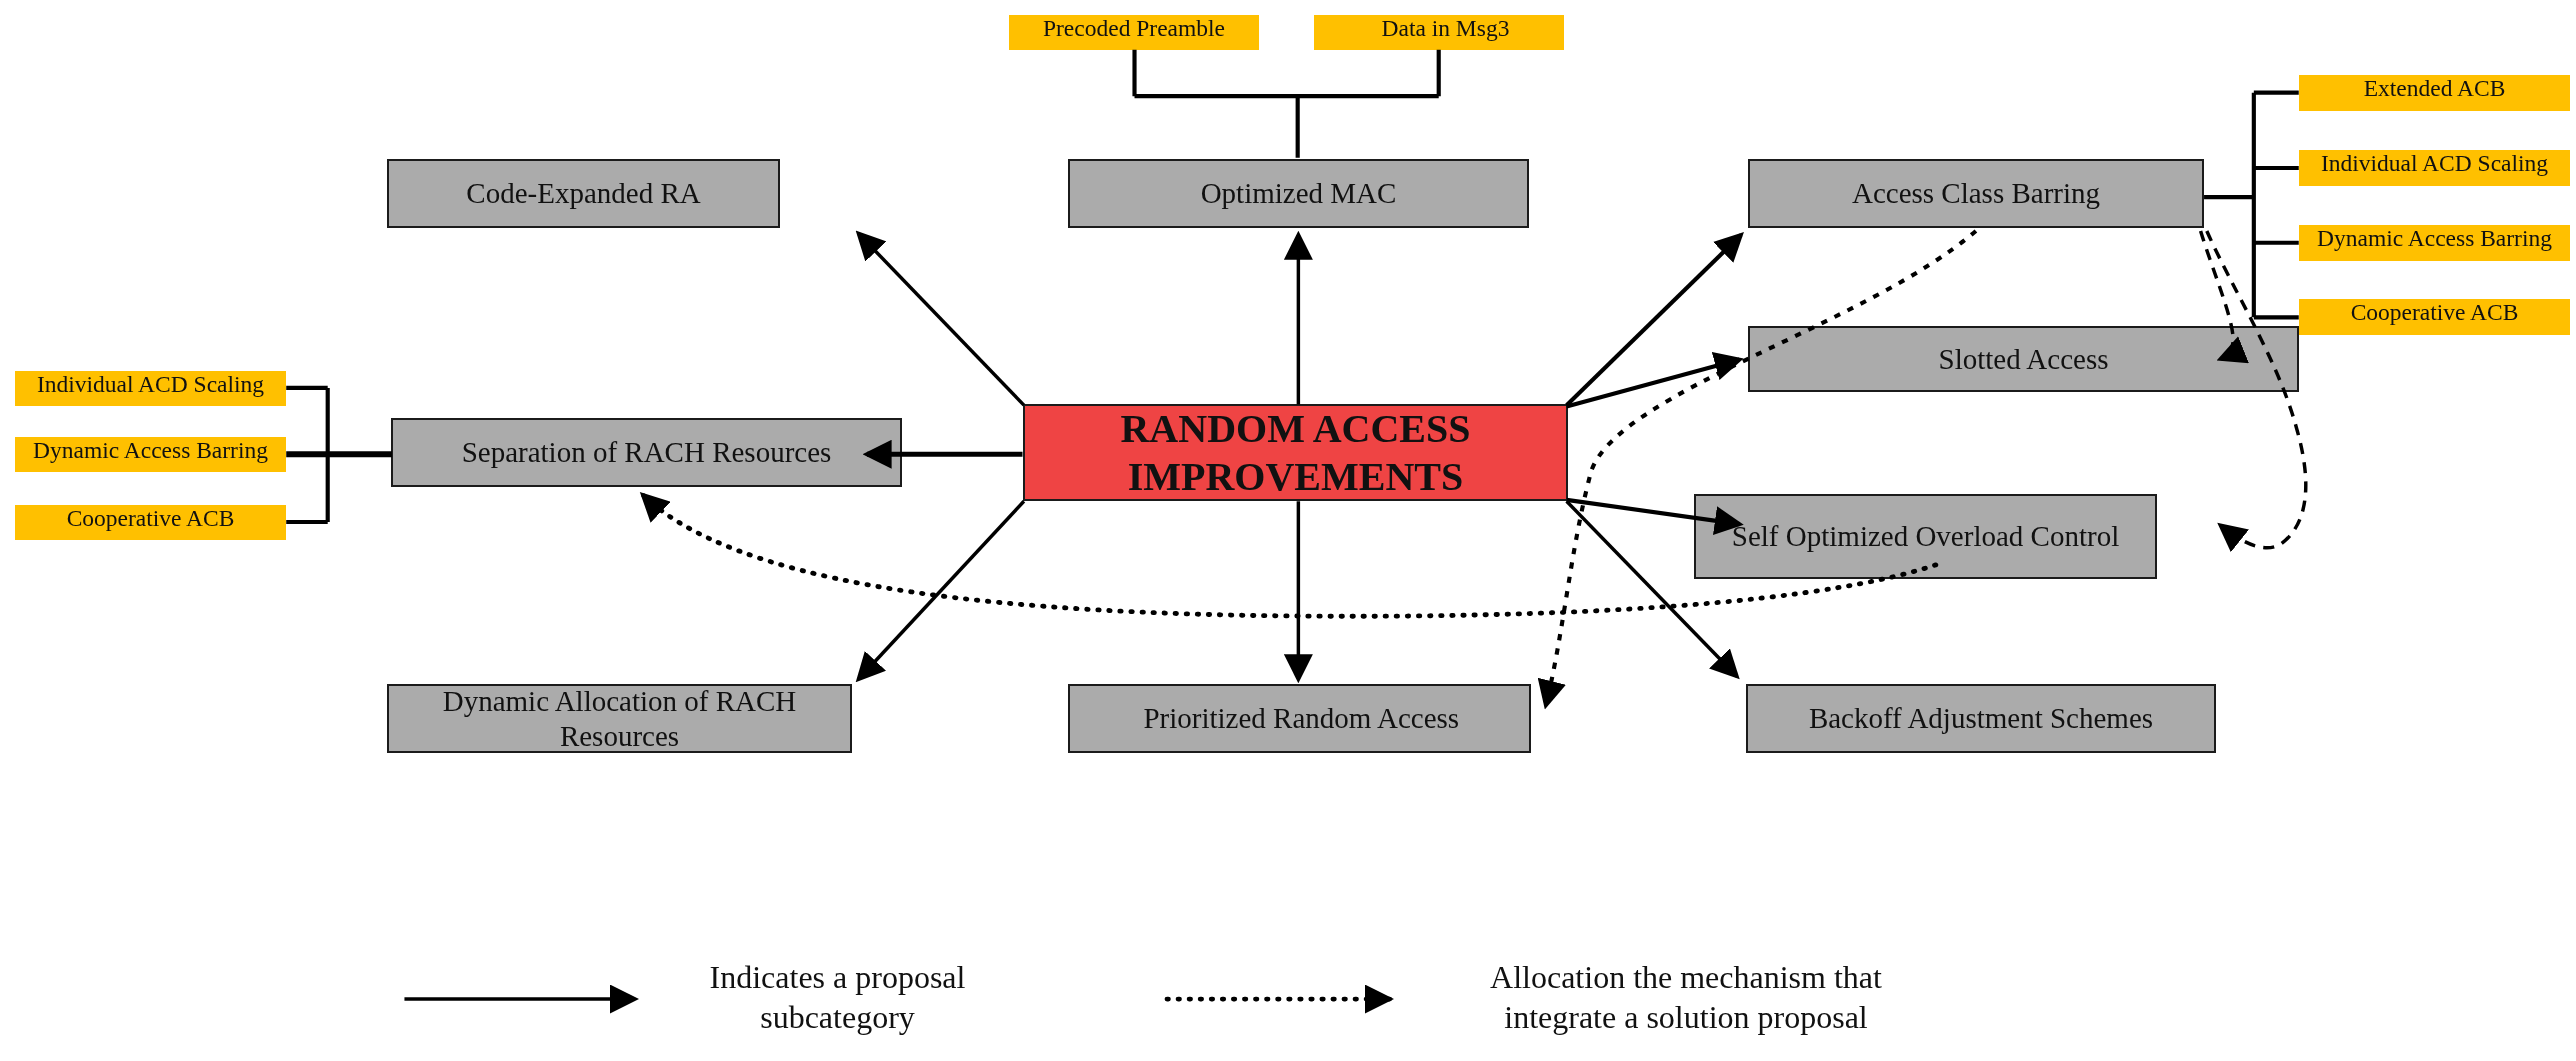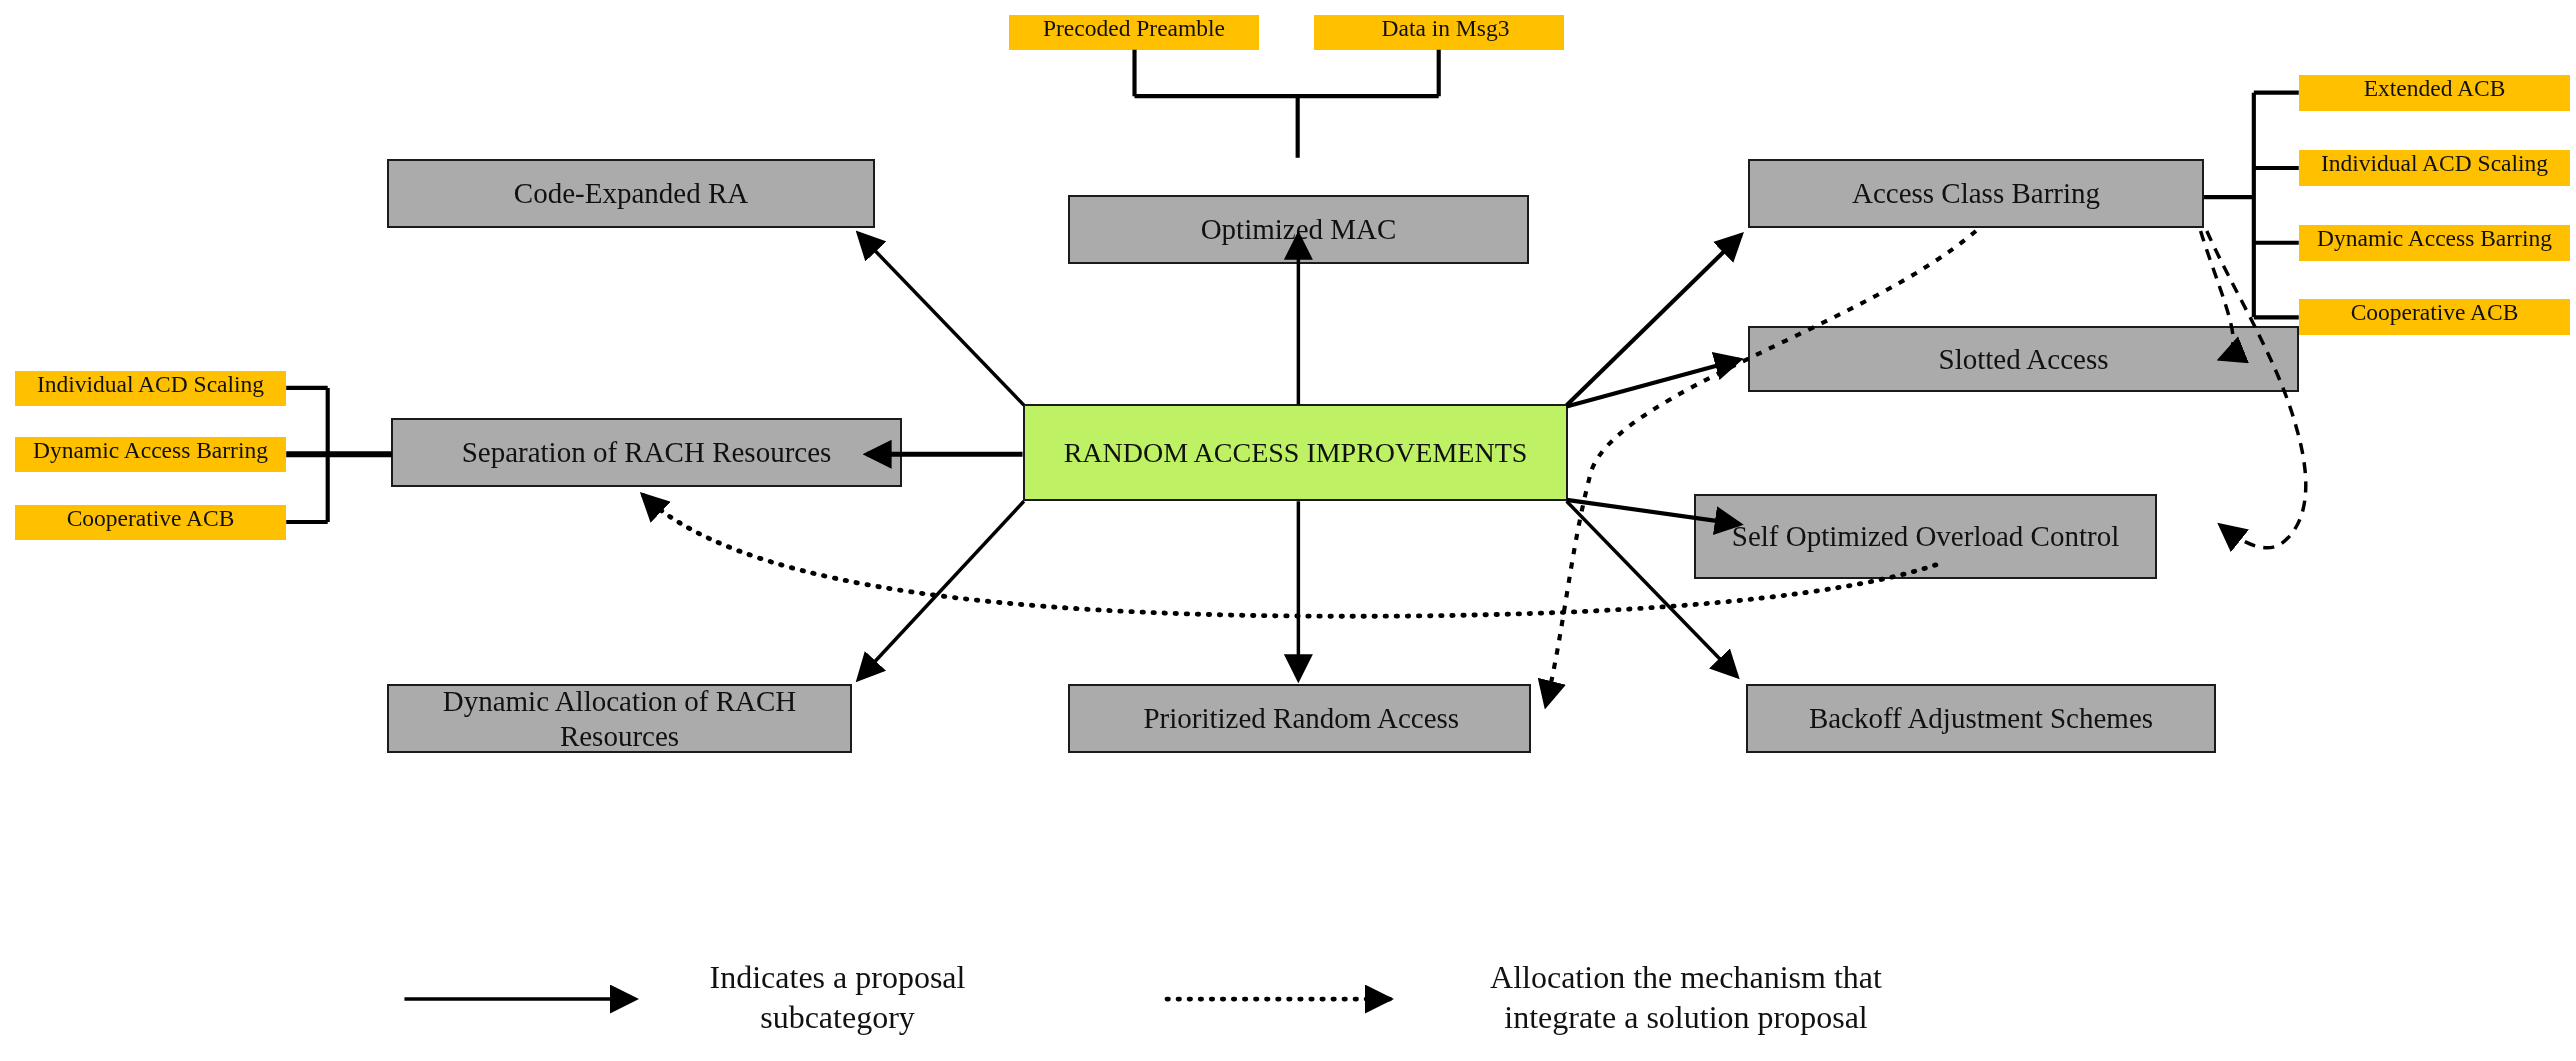--- a/index.html
+++ b/index.html
@@ -20,24 +20,24 @@
     border:2.8px solid #1B1B1B;
     box-sizing:border-box;
     display:flex;align-items:center;justify-content:center;
     text-align:center;
     font-size:29px;color:#111111;
     line-height:1.18;
     z-index:2;
     padding:0 12.4px;
   }
   .node.center-node{
-    background:#bef264;
+    background:#ef4444;
     border:2.8px solid #1B1B1B;
-    font-weight:normal;
-    font-size:28px;
+    font-weight:bold;
+    font-size:40px;
     letter-spacing:0px;
     padding:0 5.5px;
   }
   .chip{
     position:absolute;
     background:#FFC000;
     border:none;
     box-sizing:border-box;
     display:flex;align-items:flex-start;justify-content:center;
     text-align:center;
@@ -89,24 +89,24 @@
     <path d="M1688,1445 H2010" stroke="#000000" stroke-width="7" fill="none" stroke-dasharray="2 14" stroke-linecap="round" marker-end="url(#ah)"></path>
   </svg>
 
   <div class="chip" style="left:1009px;top:15px;width:250px;height:35px;">
     <span>Precoded Preamble</span>
   </div>
   <div class="chip" style="left:1314px;top:15px;width:250px;height:35px;padding-left:17px;">
     <span>Data in Msg3</span>
   </div>
 
-  <div class="node" style="left:387px;top:159px;width:488px;height:69px;">
+  <div class="node" style="left:387px;top:159px;width:393px;height:69px;">
     <span>Code-Expanded RA</span>
   </div>
-  <div class="node" style="left:1068px;top:159px;width:461px;height:69px;margin-top:36px;">
+  <div class="node" style="left:1068px;top:159px;width:461px;height:69px;">
     <span>Optimized MAC</span>
   </div>
   <div class="node" style="left:1748px;top:159px;width:456px;height:69px;">
     <span>Access Class Barring</span>
   </div>
 
   <div class="chip" style="left:2299px;top:75px;width:271px;height:36px;">
     <span>Extended ACB</span>
   </div>
   <div class="chip" style="left:2299px;top:150px;width:271px;height:36px;">

